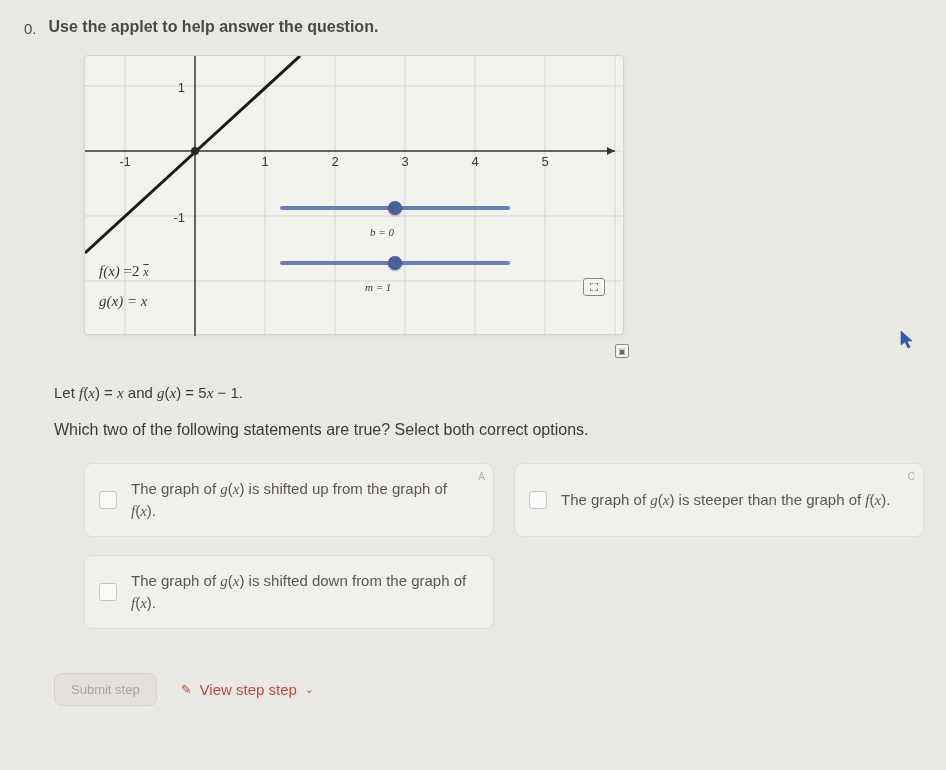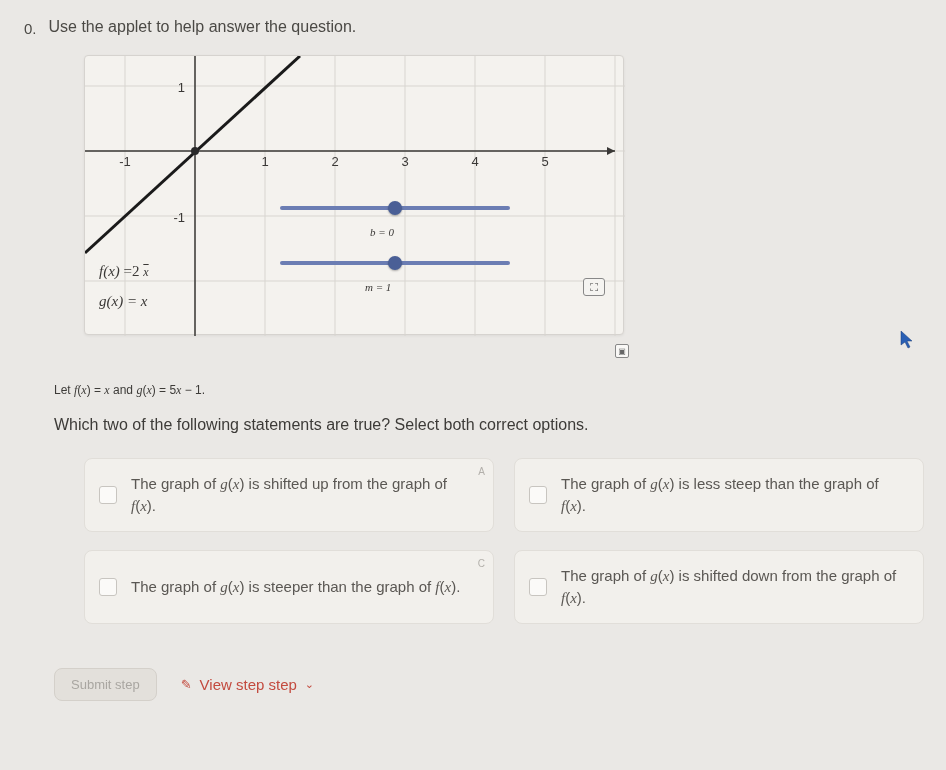--- a/index.html
+++ b/index.html
@@ -12,21 +12,21 @@
       color: #3a3836;
       position: relative;
     }
     .question-header {
       display: flex;
       align-items: flex-start;
       gap: 12px;
       margin-bottom: 18px;
     }
     .qnum { font-size: 15px; color: #4b4945; margin-top: 2px; }
-    .qtext { font-size: 16px; font-weight: 400; color: #4b4945; }
+    .qtext { font-size: 16px; font-weight: 700; color: #4b4945; }
     .applet-wrap {
       margin-left: 60px;
       background: #f4f2ee;
       border: 1px solid #d6d3cf;
       border-radius: 4px;
       width: 540px;
       height: 280px;
       position: relative;
       box-shadow: 0 1px 3px rgba(0,0,0,0.06);
     }
@@ -48,21 +48,21 @@
       width: 22px; height: 18px;
       border: 1px solid #888;
       border-radius: 3px;
       background: #f5f4f1;
       display: flex; align-items: center; justify-content: center;
       font-size: 11px; color: #444;
     }
     .problem {
       margin-top: 46px;
       margin-left: 30px;
-      font-size: 12px;
+      font-size: 15px;
       color: #3d3b38;
       line-height: 1.6;
     }
     .followup {
       margin-top: 16px;
       margin-left: 30px;
       font-size: 16px;
       color: #3d3b38;
     }
     .options {
@@ -251,24 +251,20 @@
 <div class="followup">Which two of the following statements are true? Select both correct options.</div>
 
 <div class="options">
   <div class="option">
     <span class="chk"></span>
     <span>The graph of <span style="font-style:italic;font-family:'Times New Roman',serif;">g</span>(<span style="font-style:italic;font-family:'Times New Roman',serif;">x</span>) is shifted up from the graph of <span style="font-style:italic;font-family:'Times New Roman',serif;">f</span>(<span style="font-style:italic;font-family:'Times New Roman',serif;">x</span>).</span>
     <span class="badge">A</span>
   </div>
   <div class="option">
     <span class="chk"></span>
-    <span>The graph of <span style="font-style:italic;font-family:'Times New Roman',serif;">g</span>(<span style="font-style:italic;font-family:'Times New Roman',serif;">x</span>) is less steep than the graph of <span style="font-style:italic;font-family:'Times New Roman',serif;">f</span>(<span style="font-style:italic;font-family:'Times New Roman',serif;">x</span>).</span>
-  </div>
-  <div class="option">
-    <span class="chk"></span>
     <span>The graph of <span style="font-style:italic;font-family:'Times New Roman',serif;">g</span>(<span style="font-style:italic;font-family:'Times New Roman',serif;">x</span>) is steeper than the graph of <span style="font-style:italic;font-family:'Times New Roman',serif;">f</span>(<span style="font-style:italic;font-family:'Times New Roman',serif;">x</span>).</span>
     <span class="badge">C</span>
   </div>
   <div class="option">
     <span class="chk"></span>
     <span>The graph of <span style="font-style:italic;font-family:'Times New Roman',serif;">g</span>(<span style="font-style:italic;font-family:'Times New Roman',serif;">x</span>) is shifted down from the graph of <span style="font-style:italic;font-family:'Times New Roman',serif;">f</span>(<span style="font-style:italic;font-family:'Times New Roman',serif;">x</span>).</span>
   </div>
 </div>
 
 <div class="bottom-bar">

